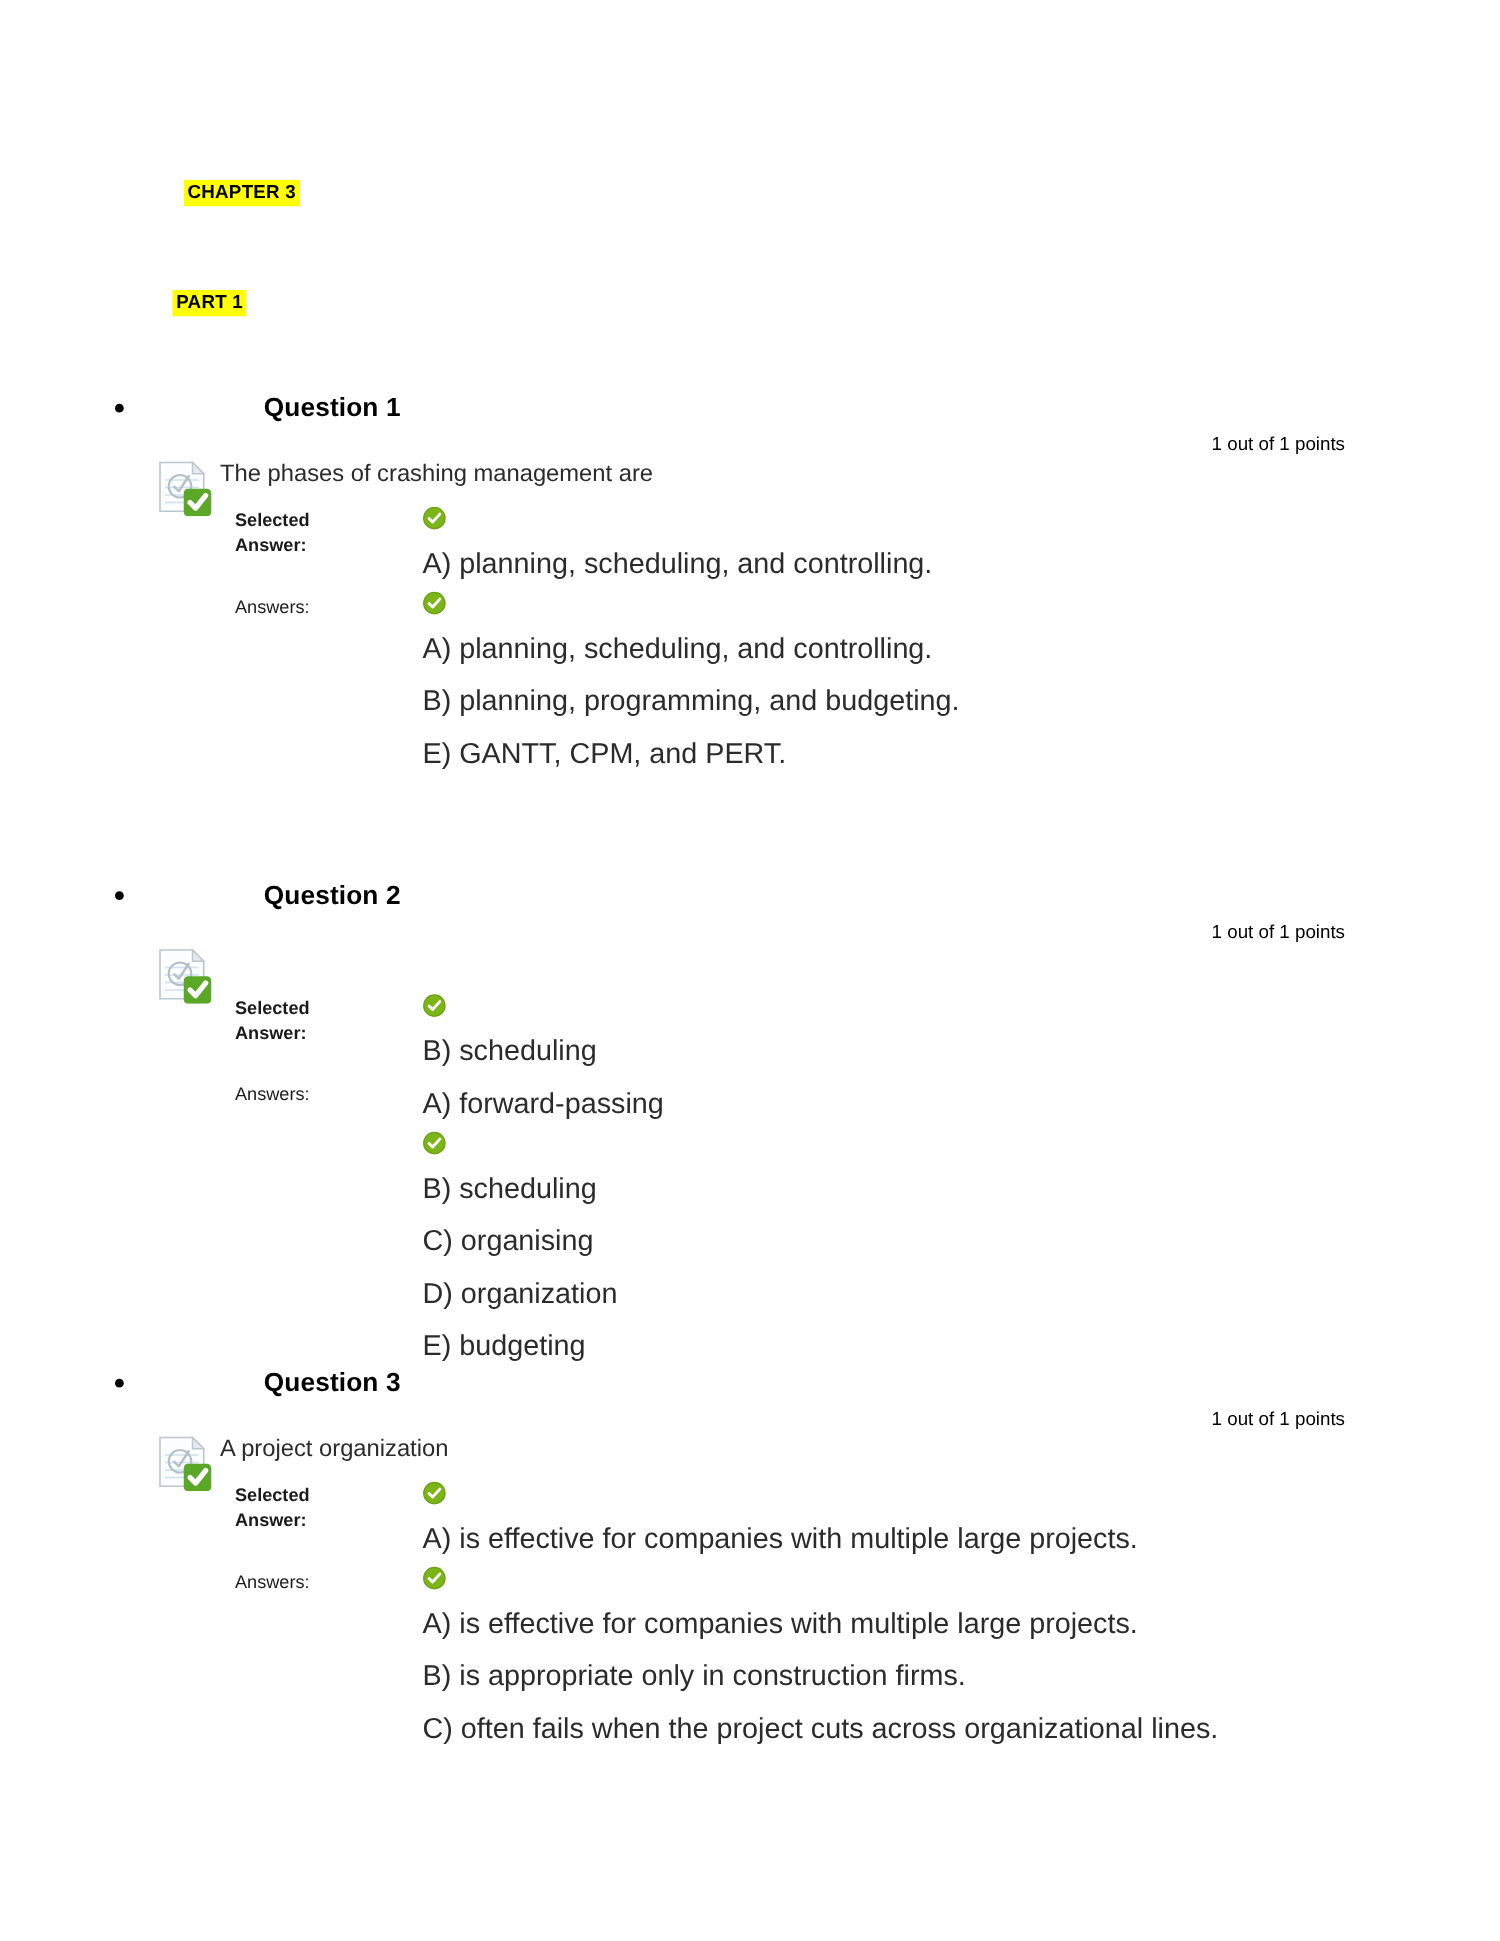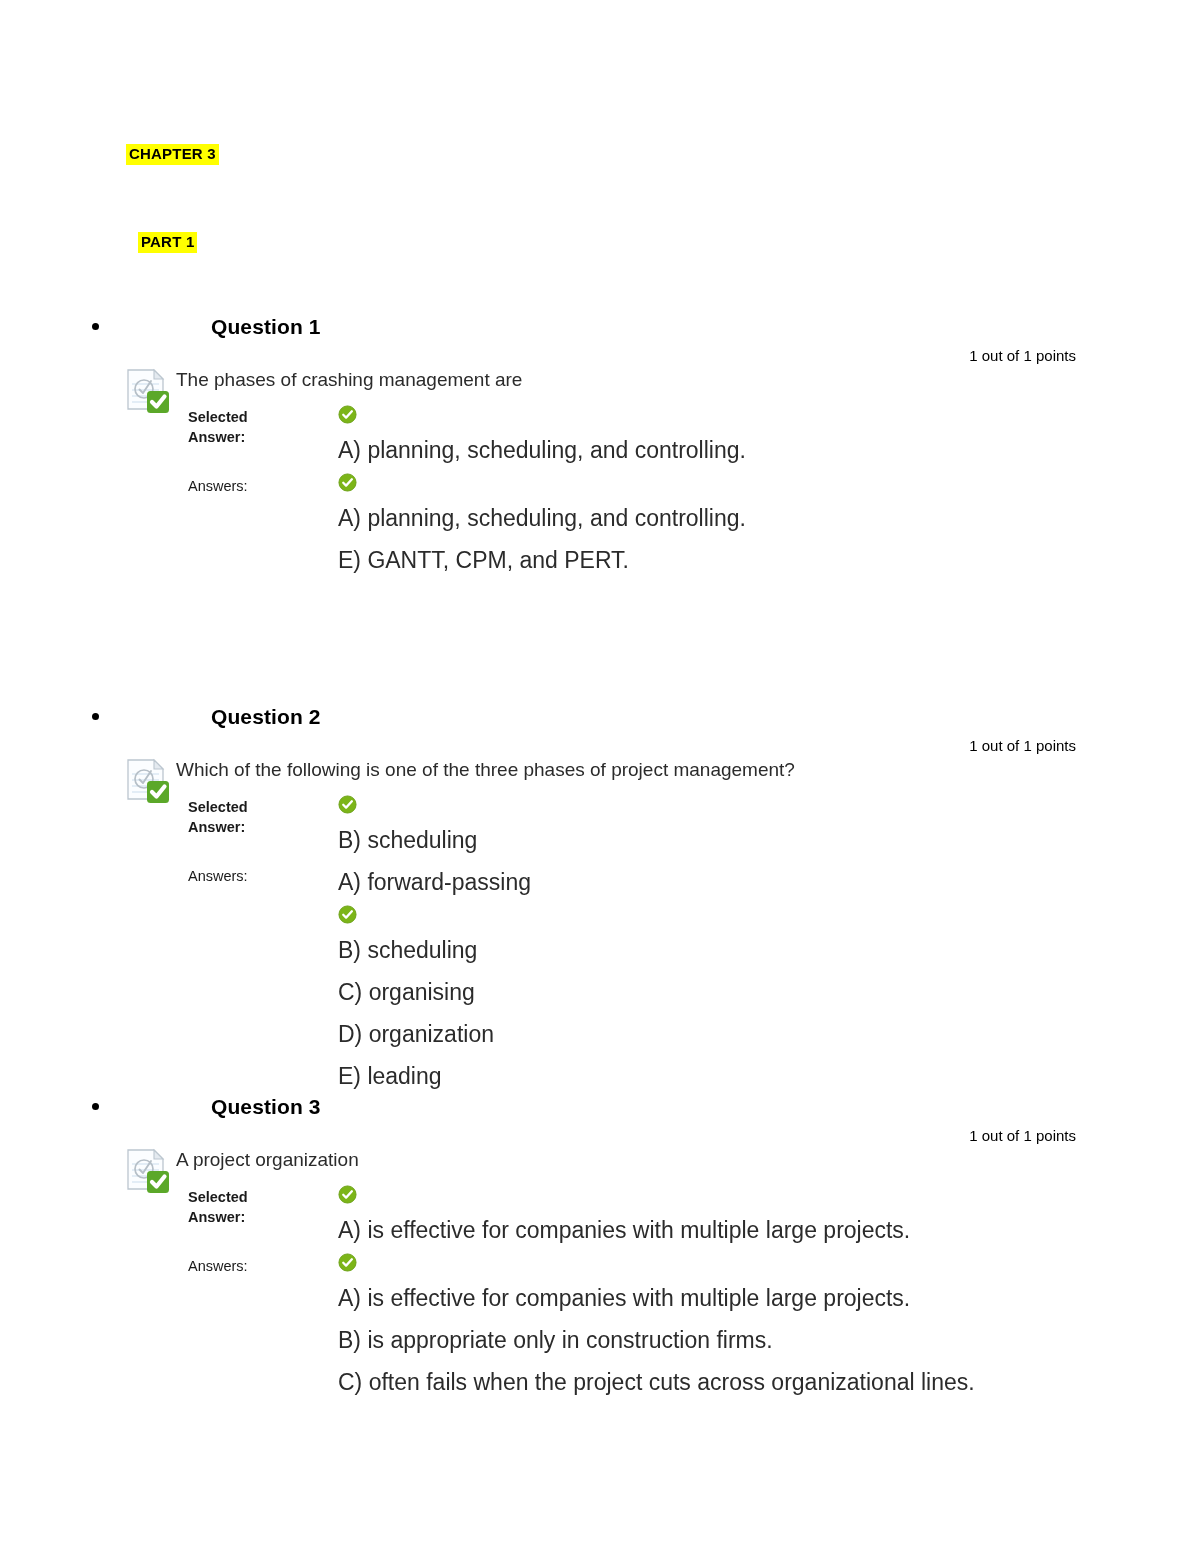--- a/index.html
+++ b/index.html
@@ -23,21 +23,21 @@
   .hl-header {
     position: absolute;
     font-size: 15px;
     font-weight: bold;
     color: #000000;
     background: #FFFF00;
     padding: 1px 3px;
     line-height: 1.25;
     letter-spacing: .2px;
   }
-  #chapter-header { left: 126px; top: 144px; }
+  #chapter-header { left: 147px; top: 144px; }
   #part-header    { left: 138px; top: 232px; }
 
   
   .question-block {
     position: absolute;
     left: 0;
     width: 1200px;
   }
   .q-head-row {
     position: relative;
@@ -154,20 +154,21 @@
           <div class="ans-line">A) planning, scheduling, and controlling.</div>
         </div>
         <div class="ans-label" style="font-weight: 400; top: 162px;">Answers:</div>
         <div class="ans-col" style="top: 156px;">
           <div class="check-line"><svg width="19" height="19" viewBox="0 0 20 20" xmlns="http://www.w3.org/2000/svg">
               <circle cx="10" cy="10" r="9" fill="#7CB518"></circle>
               <circle cx="10" cy="10" r="9" fill="none" stroke="#6aa015" stroke-width="1"></circle>
               <path d="M5.5 10.3 L8.5 13.3 L14.6 6.6" fill="none" stroke="#ffffff" stroke-width="2.4" stroke-linecap="round" stroke-linejoin="round"></path>
             </svg></div>
           <div class="ans-line">A) planning, scheduling, and controlling.</div>
+          <div class="ans-line">B) planning, programming, and budgeting.</div>
           <div class="ans-line">E) GANTT, CPM, and PERT.</div>
         </div>
       </div>
       <div class="question-block" style="top: 705px;">
         <div class="q-head-row">
           <span class="q-bullet"></span>
           <div class="q-title">Question 2</div>
           <div class="q-points">1 out of 1 points</div>
         </div>
         <div class="doc-icon" style="top: 52px;"><svg width="46" height="46" viewBox="0 0 46 46" xmlns="http://www.w3.org/2000/svg">
@@ -177,42 +178,41 @@
               <line x1="8" y1="17" x2="35" y2="17"></line>
               <line x1="8" y1="23" x2="35" y2="23"></line>
               <line x1="8" y1="29" x2="35" y2="29"></line>
               <line x1="8" y1="35" x2="35" y2="35"></line>
             </g>
             <circle cx="20" cy="22" r="9" fill="none" stroke="#b6bfc7" stroke-width="1.7"></circle>
             <path d="M15.5 22.5 L19 26 L27 14" fill="none" stroke="#b6bfc7" stroke-width="1.9" stroke-linecap="round" stroke-linejoin="round"></path>
             <rect x="23" y="24" width="22" height="22" rx="3.5" fill="#5BA829"></rect>
             <path d="M28 35 L32.5 39.5 L40.5 29.5" fill="none" stroke="#ffffff" stroke-width="4.2" stroke-linecap="round" stroke-linejoin="round"></path>
           </svg></div>
-        <div class="q-text" style="top: 54px;">Which of the following is one of the three phases of project management?</div>
         <div class="ans-label" style="top: 93px;">Selected Answer:</div>
         <div class="ans-col" style="top: 88px;">
           <div class="check-line"><svg width="19" height="19" viewBox="0 0 20 20" xmlns="http://www.w3.org/2000/svg">
               <circle cx="10" cy="10" r="9" fill="#7CB518"></circle>
               <circle cx="10" cy="10" r="9" fill="none" stroke="#6aa015" stroke-width="1"></circle>
               <path d="M5.5 10.3 L8.5 13.3 L14.6 6.6" fill="none" stroke="#ffffff" stroke-width="2.4" stroke-linecap="round" stroke-linejoin="round"></path>
             </svg></div>
           <div class="ans-line">B) scheduling</div>
         </div>
         <div class="ans-label" style="font-weight: 400; top: 162px;">Answers:</div>
         <div class="ans-col" style="top: 156px;">
           <div class="ans-line">A) forward-passing</div>
           <div class="check-line"><svg width="19" height="19" viewBox="0 0 20 20" xmlns="http://www.w3.org/2000/svg">
               <circle cx="10" cy="10" r="9" fill="#7CB518"></circle>
               <circle cx="10" cy="10" r="9" fill="none" stroke="#6aa015" stroke-width="1"></circle>
               <path d="M5.5 10.3 L8.5 13.3 L14.6 6.6" fill="none" stroke="#ffffff" stroke-width="2.4" stroke-linecap="round" stroke-linejoin="round"></path>
             </svg></div>
           <div class="ans-line">B) scheduling</div>
           <div class="ans-line">C) organising</div>
           <div class="ans-line">D) organization</div>
-          <div class="ans-line">E) leading</div>
+          <div class="ans-line">E) budgeting</div>
         </div>
       </div>
       <div class="question-block" style="top: 1095px;">
         <div class="q-head-row">
           <span class="q-bullet"></span>
           <div class="q-title">Question 3</div>
           <div class="q-points">1 out of 1 points</div>
         </div>
         <div class="doc-icon" style="top: 52px;"><svg width="46" height="46" viewBox="0 0 46 46" xmlns="http://www.w3.org/2000/svg">
             <path d="M4 3 H30 L39 12 V42 H4 Z" fill="#fbfdff" stroke="#bcc6cf" stroke-width="1.3"></path>

